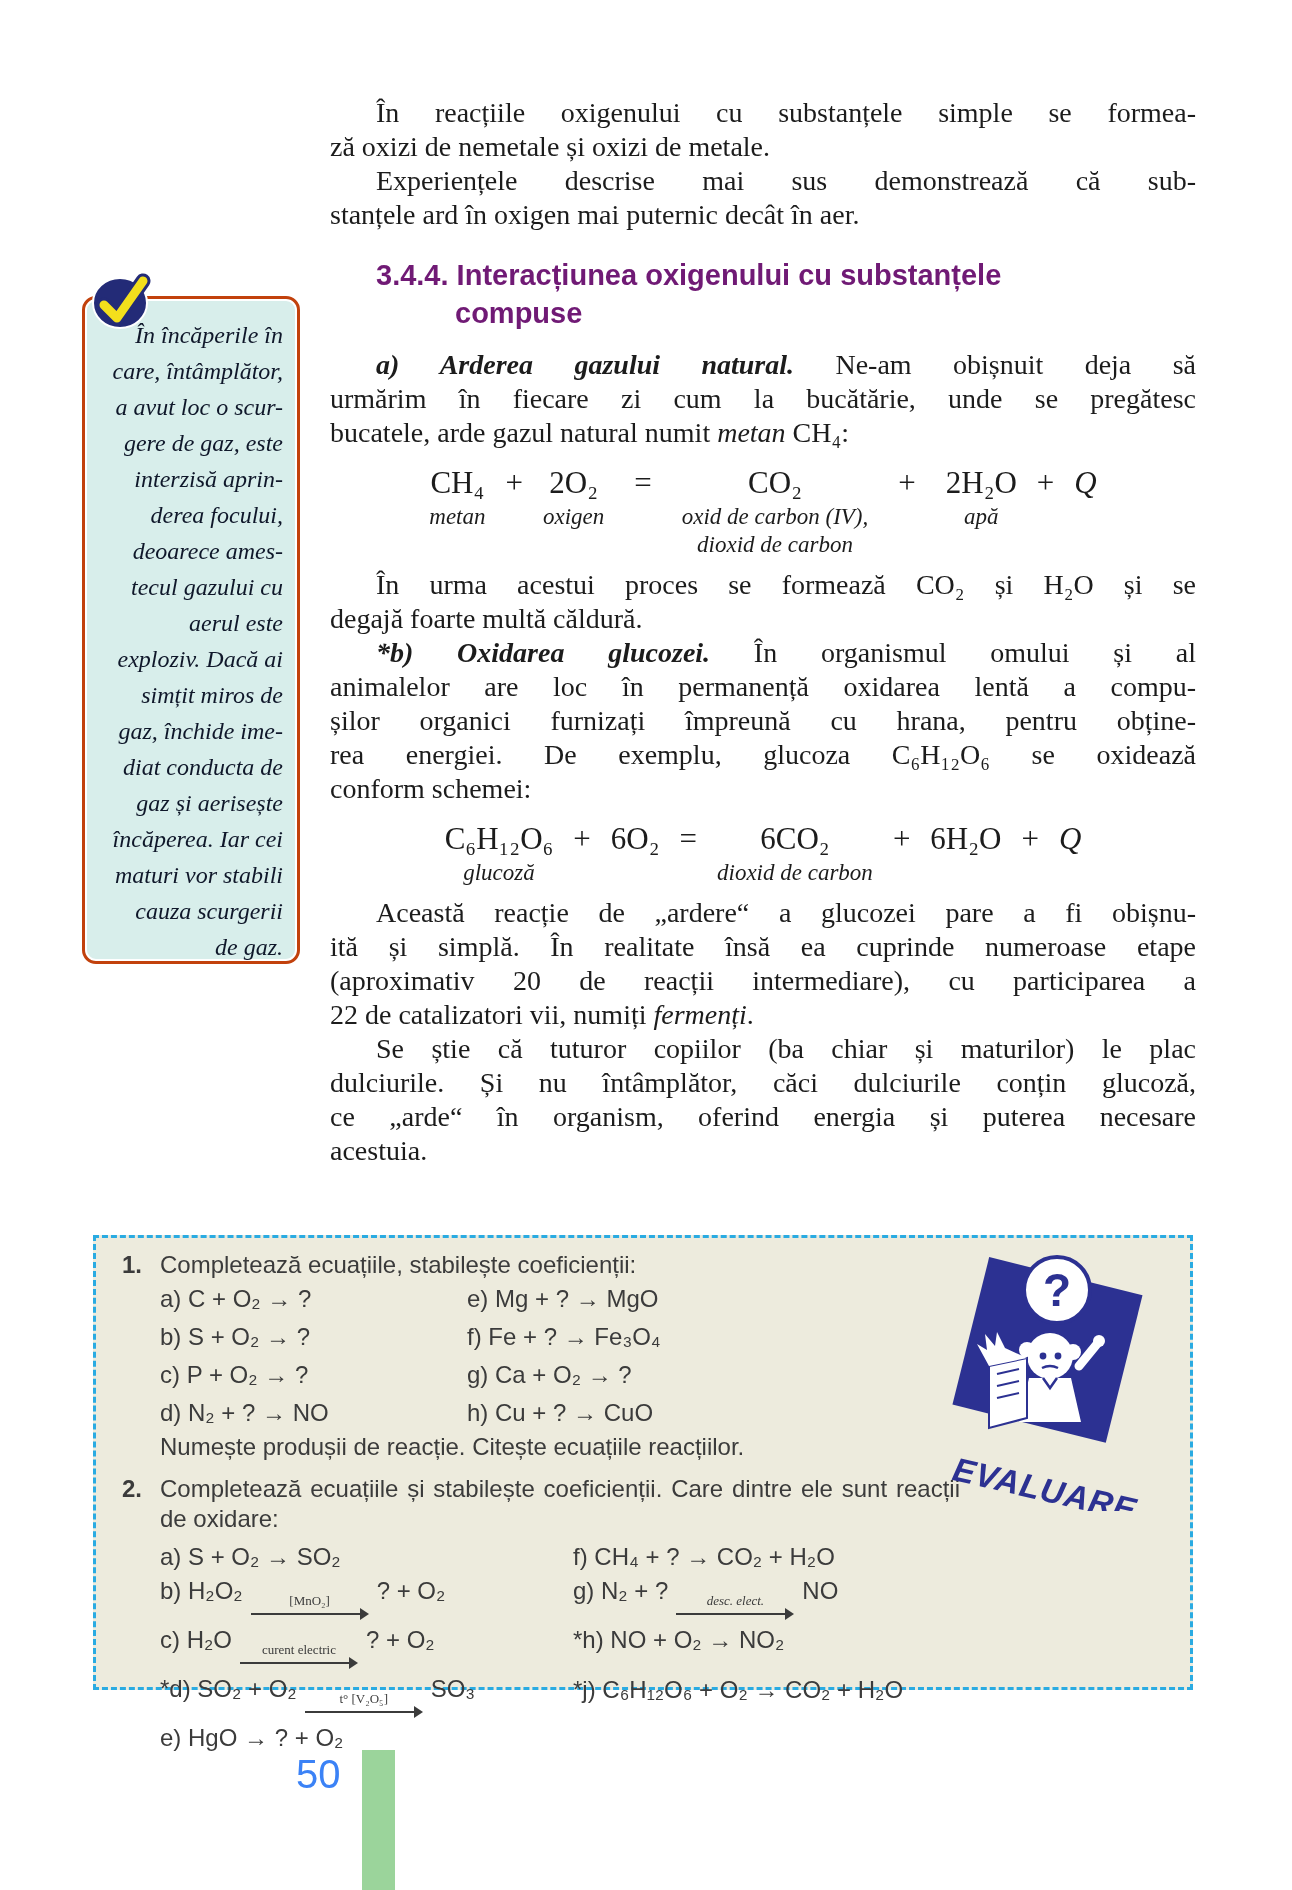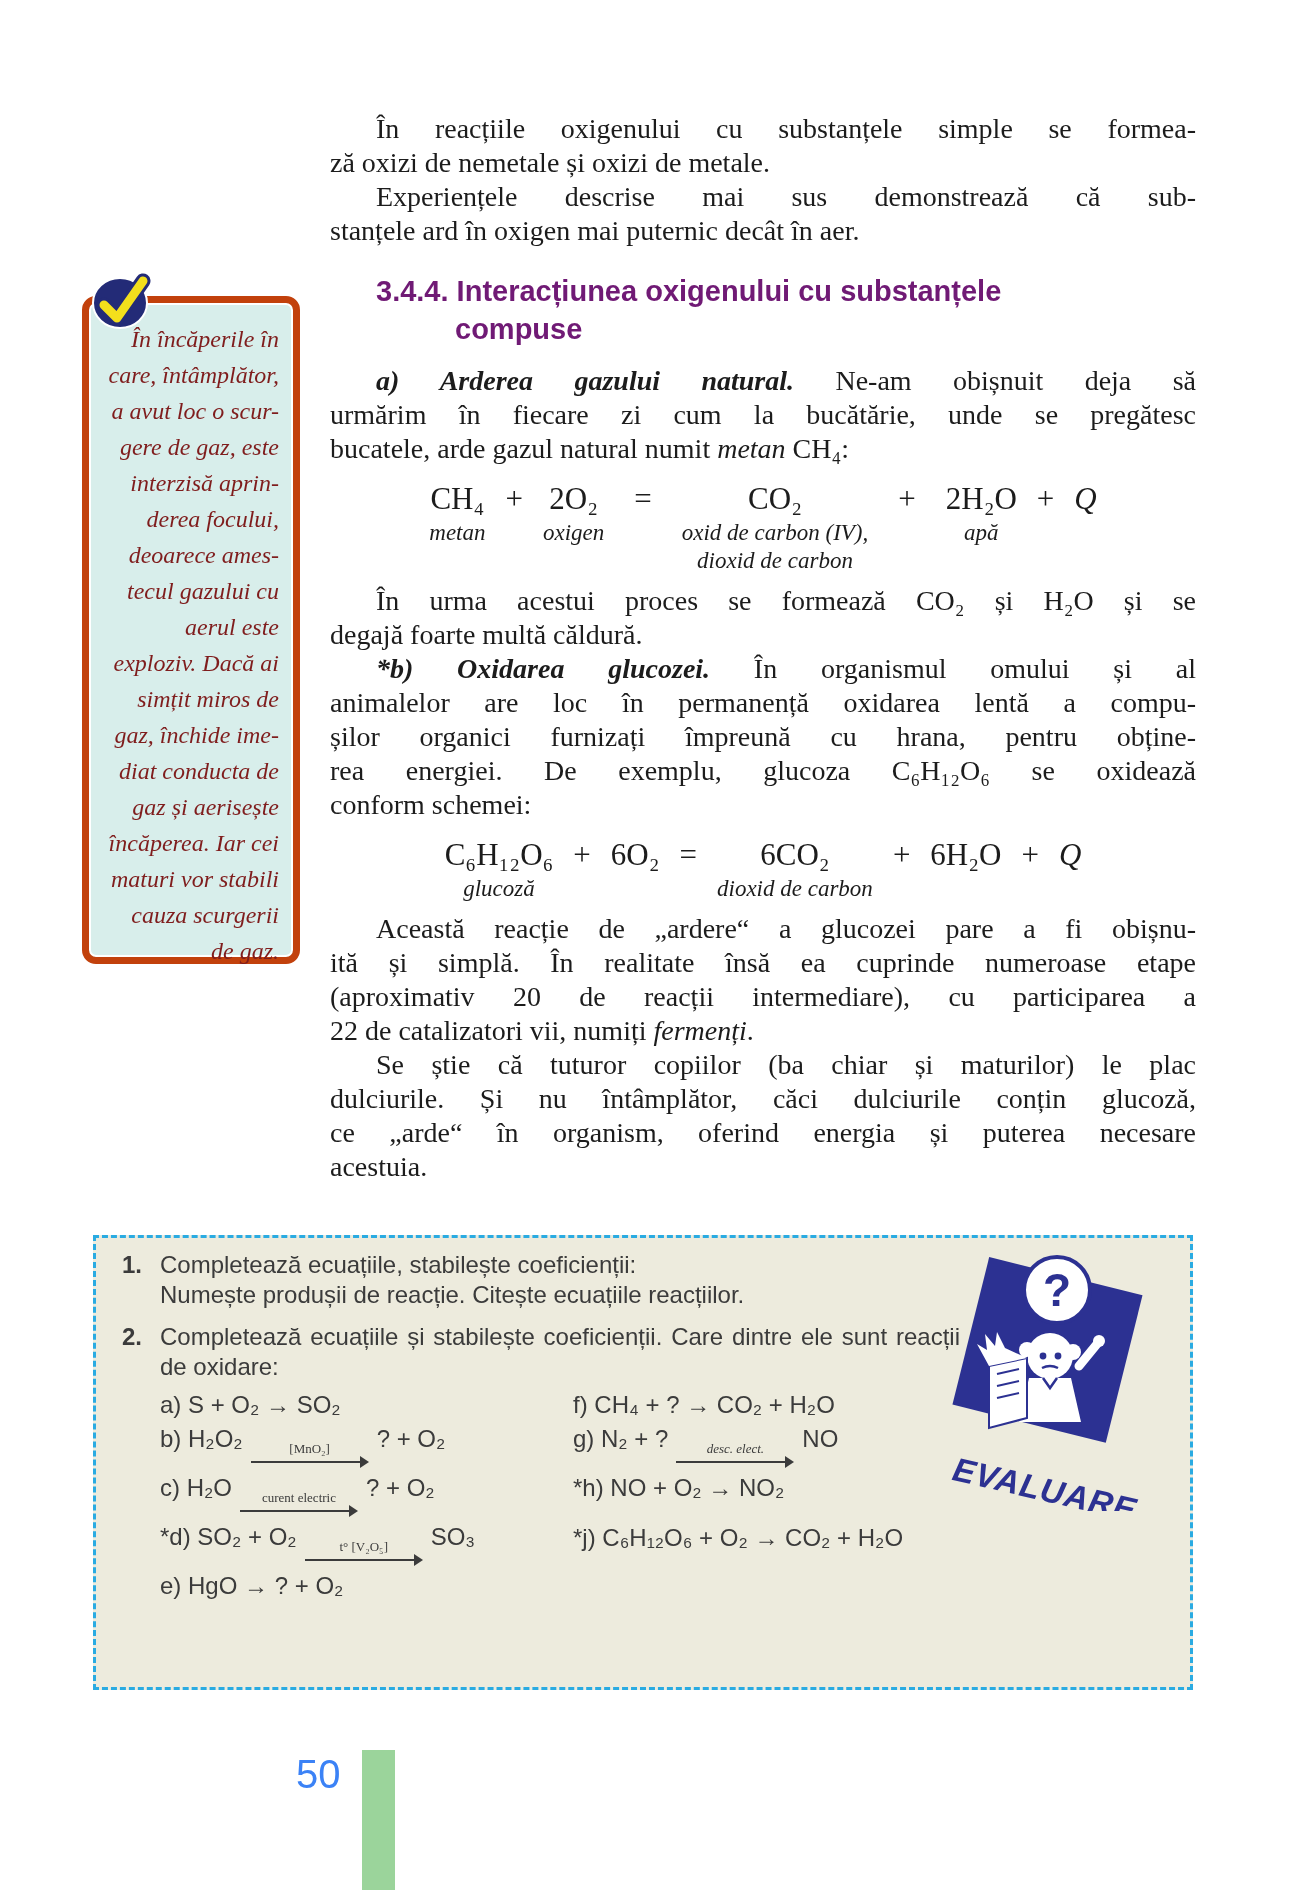--- a/index.html
+++ b/index.html
@@ -1,20 +1,20 @@
 <!DOCTYPE html>
 <html><head>
 <meta charset="utf-8">
 <style>
   html,body { margin:0; padding:0; background:#ffffff; }
   .page { position:relative; width:1292px; height:1890px; background:#ffffff; overflow:hidden;
           font-family:"Liberation Serif","DejaVu Serif",serif; color:#1c1c1c; }
 
   
-  .main-col { position:absolute; left:330px; top:112px; width:866px;
+  .main-col { position:absolute; left:330px; top:96px; width:866px;
               font-size:28px; line-height:34px; }
   .bline { text-align:justify; text-align-last:justify; }
   .bline.last { text-align-last:left; }
   .bline.first { text-indent:46px; }
   .bi { font-weight:bold; font-style:italic; }
   .it { font-style:italic; }
 
   .heading { font-family:"Liberation Sans","DejaVu Sans",sans-serif; font-weight:bold;
              color:#701a75; font-size:29px; line-height:38px; margin:24px 0 16px 0; }
   .heading .h1 { padding-left:46px; }
@@ -23,23 +23,23 @@
   .equation { display:flex; justify-content:center; align-items:flex-start;
               font-size:31px; margin:14px 0 10px 0; }
   .eq-col { display:flex; flex-direction:column; align-items:center; padding:0 6px; }
   .eq-t { line-height:38px; white-space:nowrap; }
   .eq-op { padding:0 14px; line-height:38px; }
   .eq-op.wide { padding:0 24px; }
   .eq-label { font-style:italic; font-size:23px; line-height:26px; margin-top:2px; white-space:nowrap; }
 
   
   .sidebar { position:absolute; left:82px; top:296px; width:218px; height:668px; box-sizing:border-box;
-             background:#d8eeeb; border:7px solid #c2410c; border-radius:14px;
+             background:#d8eeeb; border:3px solid #c2410c; border-radius:14px;
              box-shadow: inset 0 0 0 2px #ffffff;
-             padding:18px 14px 0 6px; font-style:italic; font-size:24px; line-height:36px; color:#7f1d1d; }
+             padding:18px 14px 0 6px; font-style:italic; font-size:24px; line-height:36px; color:#0f172a; }
   .sline { text-align:right; }
   .check-icon { position:absolute; left:90px; top:272px; width:62px; height:60px; }
 
   
   .evalbox { position:absolute; left:93px; top:1235px; width:1100px; height:455px; box-sizing:border-box;
              background:#edebdd; border:3px dashed #2aabe2;
              font-family:"Liberation Sans","DejaVu Sans",sans-serif; font-size:24px; line-height:30px; color:#3b3b3b;
              padding:12px 24px 0 26px; }
   .ex { display:flex; }
   .ex2 { margin-top:12px; }
@@ -199,20 +199,30 @@
     <path d="M14 33 L27 46 L53 9" fill="none" stroke="#232b77" stroke-width="15" stroke-linecap="round" stroke-linejoin="round"></path>
     <path d="M14 33 L27 46 L53 9" fill="none" stroke="#f3df1c" stroke-width="9" stroke-linecap="round" stroke-linejoin="round"></path>
   </svg>
 
   <section class="evalbox">
 
     <div class="ex">
       <div class="ex-num">1.</div>
       <div class="ex-body">
         <div>Completează ecuațiile, stabilește coeficienții:</div>
+        <div class="ex1-grid">
+          <div class="item">a) C + O₂ → ?</div>
+          <div class="item">e) Mg + ? → MgO</div>
+          <div class="item">b) S + O₂ → ?</div>
+          <div class="item">f) Fe + ? → Fe₃O₄</div>
+          <div class="item">c) P + O₂ → ?</div>
+          <div class="item">g) Ca + O₂ → ?</div>
+          <div class="item">d) N₂ + ? → NO</div>
+          <div class="item">h) Cu + ? → CuO</div>
+        </div>
         <div>Numește produșii de reacție. Citește ecuațiile reacțiilor.</div>
       </div>
     </div>
 
     <div class="ex ex2">
       <div class="ex-num">2.</div>
       <div class="ex-body">
         <div class="ex2-intro">Completează ecuațiile și stabilește coeficienții. Care dintre ele sunt reacții de oxidare:</div>
         <div class="ex2-cols">
           <div class="ex2-left">

